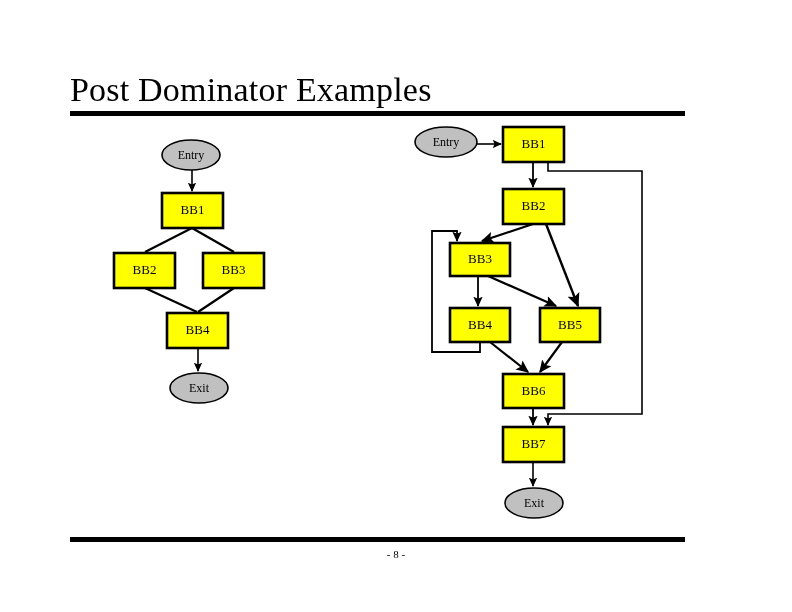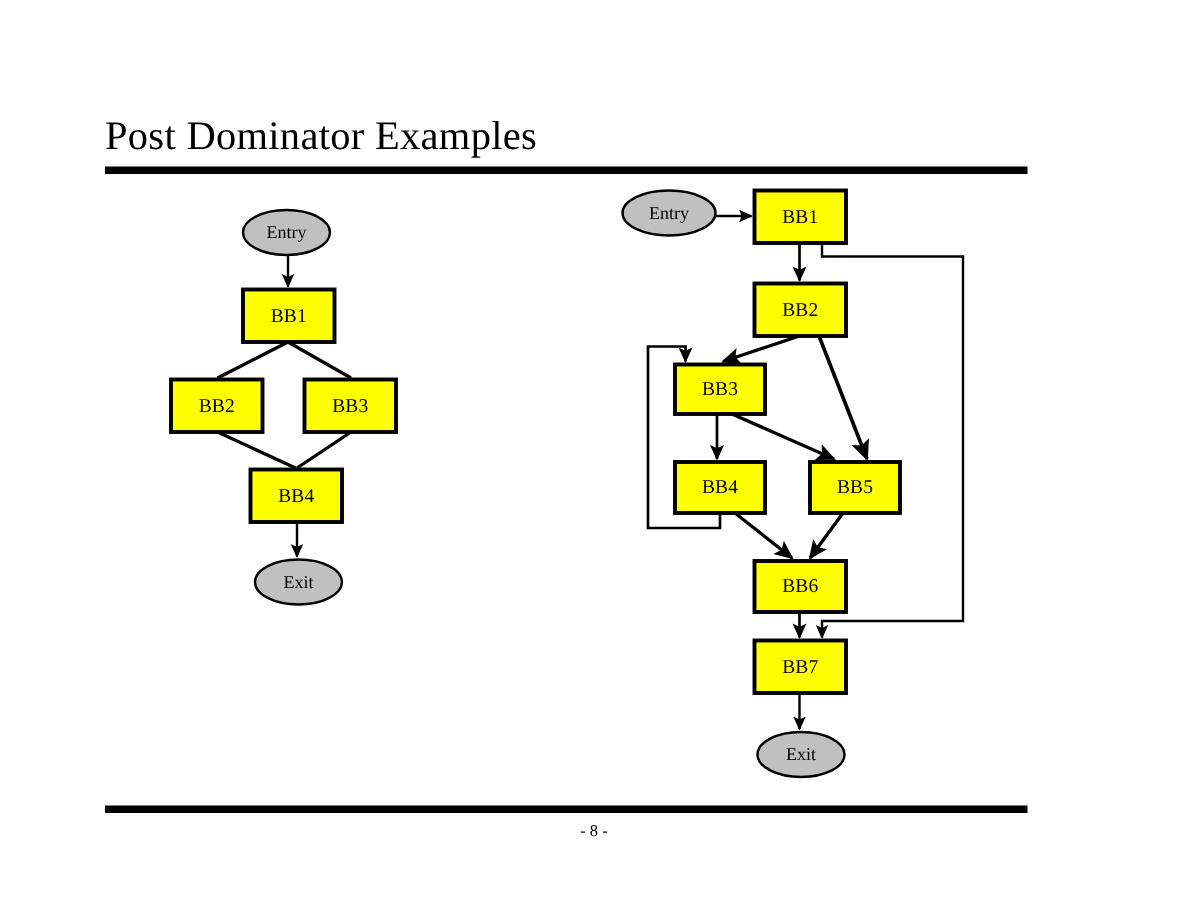--- a/index.html
+++ b/index.html
@@ -20,21 +20,21 @@
     left: 0; top: 0;
     width: 792px;
     height: 612px;
   }
   #slide-title {
     position: absolute;
     left: 70px;
     top: 74px;
     width: 620px;
     font-family: "Liberation Serif", serif;
-    font-size: 27px;
+    font-size: 34px;
     font-weight: normal;
     line-height: 32px;
     letter-spacing: 0.2px;
     color: #000000;
     white-space: nowrap;
   }
   #title-rule {
     position: absolute;
     left: 70px;
     top: 111px;

